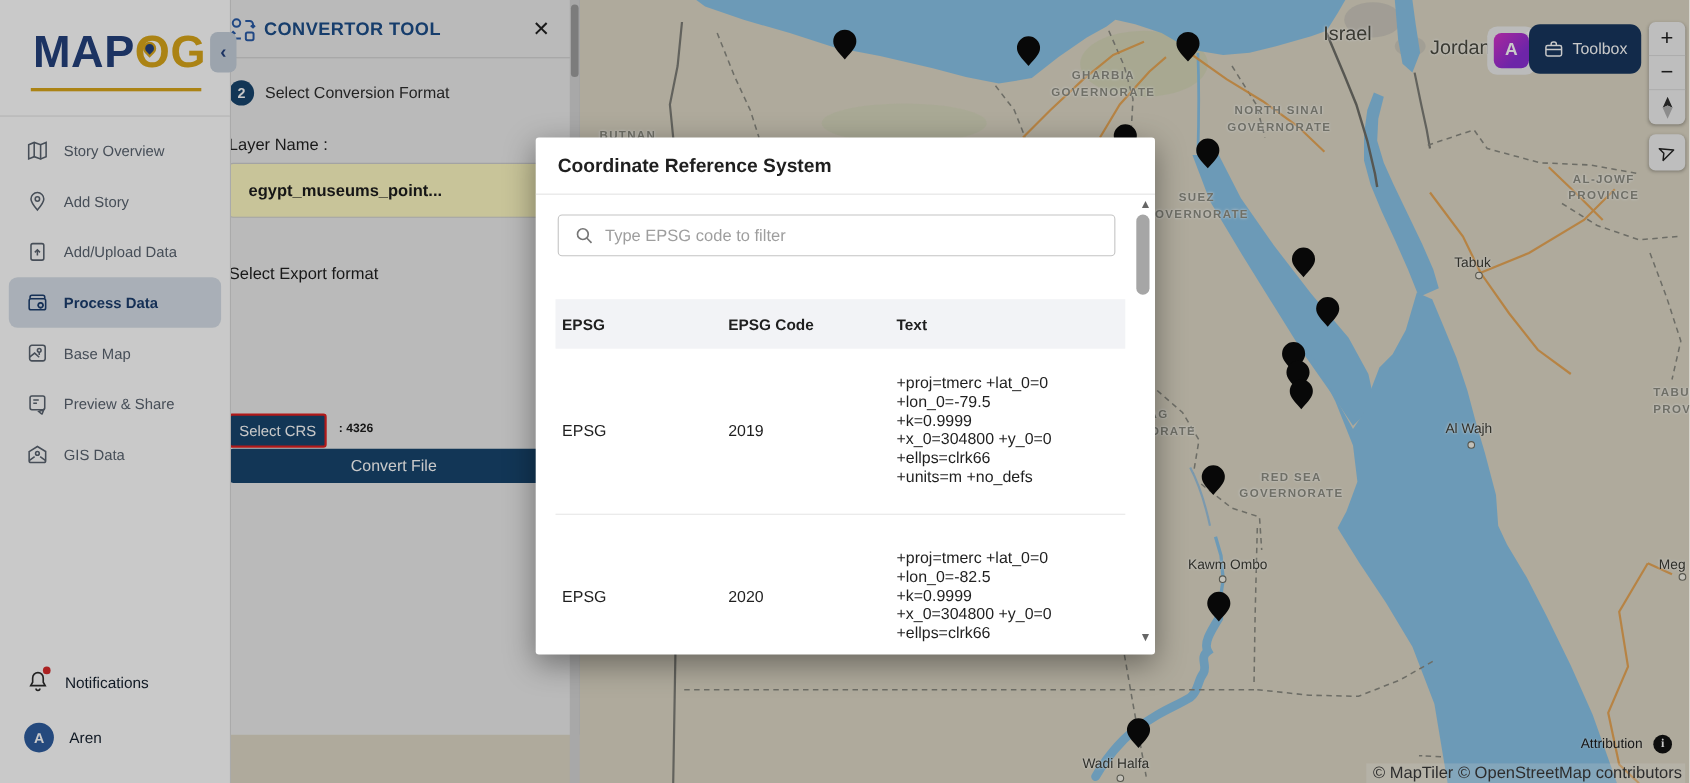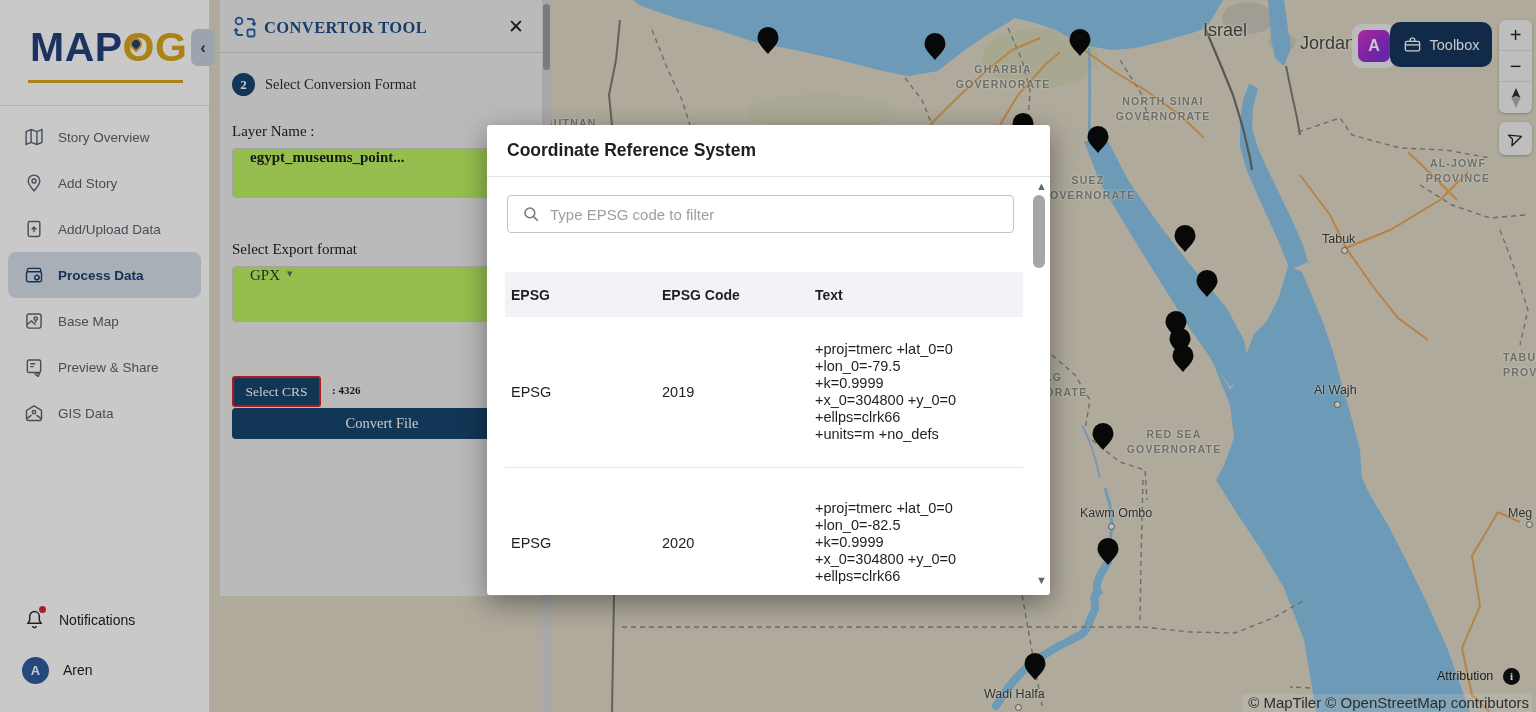--- a/index.html
+++ b/index.html
@@ -22,30 +22,30 @@
   .ai-wrap { position:absolute; left:1352px; top:24px; width:44px; height:44px; background:#ededed; border-radius:9px; z-index:8; }
   .ai-badge { position:absolute; left:6px; top:6px; width:32px; height:32px; border-radius:7px; background:linear-gradient(135deg,#d633c8 0%,#8b2fd6 70%); color:#fff; text-align:center; line-height:32px; font-size:16px; font-weight:700; }
   .ai-spark { position:absolute; right:3px; top:2px; font-size:8px; color:#fff; font-weight:400; }
   .toolbox-btn { position:absolute; left:1390px; top:22px; width:102px; height:45px; background:#17365f; border-radius:10px; display:flex; align-items:center; justify-content:center; gap:8px; color:#fff; font-size:14.5px; z-index:9; }
   .zoom-stack { position:absolute; left:1499px; top:20px; width:33px; background:#f2f2f2; border-radius:6px; box-shadow:0 1px 3px rgba(0,0,0,.25); z-index:8; }
   .zcell { width:33px; height:31px; display:flex; align-items:center; justify-content:center; font-size:20px; color:#222; border-bottom:1px solid #dcdcdc; }
   .zcell:last-child { border-bottom:none; }
   .nav-btn { position:absolute; left:1499px; top:122px; width:33px; height:33px; background:#f2f2f2; border-radius:6px; display:flex; align-items:center; justify-content:center; box-shadow:0 1px 3px rgba(0,0,0,.25); z-index:8; }
 
   
-  .panel { position:absolute; left:220px; top:0; width:331px; height:596px; background:#ececec; border-right:1px solid #b8b8b8; z-index:25;font-family:Liberation Serif, serif; }
+  .panel { position:absolute; left:196px; top:0; width:331px; height:668px; background:#ececec; border-right:1px solid #b8b8b8; z-index:25; }
   .panel-head { position:absolute; left:0; top:0; width:100%; height:53px; border-bottom:1px solid #cfcfcf; }
   .panel-title { position:absolute; left:44px; top:18px; font-size:16.5px; font-weight:700; color:#1d4e89; letter-spacing:.4px; }
   .panel-close { position:absolute; left:288px; top:15px; font-size:19px; color:#222; cursor:default; }
   .cvt-icon { position:absolute; left:13px; top:15px; }
   .step-row { position:absolute; left:12px; top:73px; display:flex; align-items:center; gap:10px; }
   .step-badge { width:23px; height:23px; border-radius:50%; background:#17456e; color:#fff; font-size:13px; font-weight:700; text-align:center; line-height:23px; }
   .step-label { font-size:14.5px; color:#2e2e2e; }
   .fld-label { position:absolute; left:12px; font-size:15px; color:#222; }
-  .box { position:absolute; left:12px; width:300px; background:#bef264; border:1px solid #cfcfcf; border-radius:4px; display:flex; }
+  .box { position:absolute; left:12px; width:300px; background:#fef9c3; border:1px solid #cfcfcf; border-radius:4px; display:flex; align-items:center; }
   .layer-box { top:148px; height:50px; }
   .layer-val { margin-left:17px; font-size:15px; font-weight:700; color:#1c1c1c; }
   .export-box { top:266px; height:56px; }
   .export-val { margin-left:17px; font-size:15px; color:#333; }
   .caret { margin-left:7px; font-size:11px; color:#666; }
   .crs-btn { position:absolute; left:12px; top:376px; width:89px; height:31px; background:#17456e; border:2px solid #e02020; border-radius:3px; color:#fff; font-size:13.5px; display:flex; align-items:center; justify-content:center; }
   .crs-val { position:absolute; left:112px; top:384px; font-size:11px; font-weight:700; color:#1c1c1c; }
   .convert-btn { position:absolute; left:12px; top:408px; width:300px; height:31px; background:#17456e; border-radius:4px; color:#fff; font-size:14.5px; display:flex; align-items:center; justify-content:center;text-align:center; }
   .panel-sb { position:absolute; left:322px; top:0; width:9px; height:712px; background:#d6d6d6; }
   .panel-sb-thumb { position:absolute; left:1px; top:4px; width:7px; height:66px; background:#9e9e9e; border-radius:4px; }
@@ -242,24 +242,20 @@
     </div>
     <div class="step-row">
       <span class="step-badge">2</span>
       <span class="step-label">Select Conversion Format</span>
     </div>
     <div class="fld-label" style="top:123px;">Layer Name :</div>
     <div class="box layer-box">
       <span class="layer-val">egypt_museums_point...</span>
     </div>
     <div class="fld-label" style="top:241px;">Select Export format</div>
-    <div class="box export-box">
-      <span class="export-val">GPX</span>
-      <span class="caret">▾</span>
-    </div>
     <div class="crs-btn">Select CRS</div>
     <div class="crs-val">: 4326</div>
     <div class="convert-btn">Convert File</div>
     <div class="panel-sb">
       <div class="panel-sb-thumb"></div>
     </div>
   </div>
 
   <div class="sidebar">
     <div class="logo">

